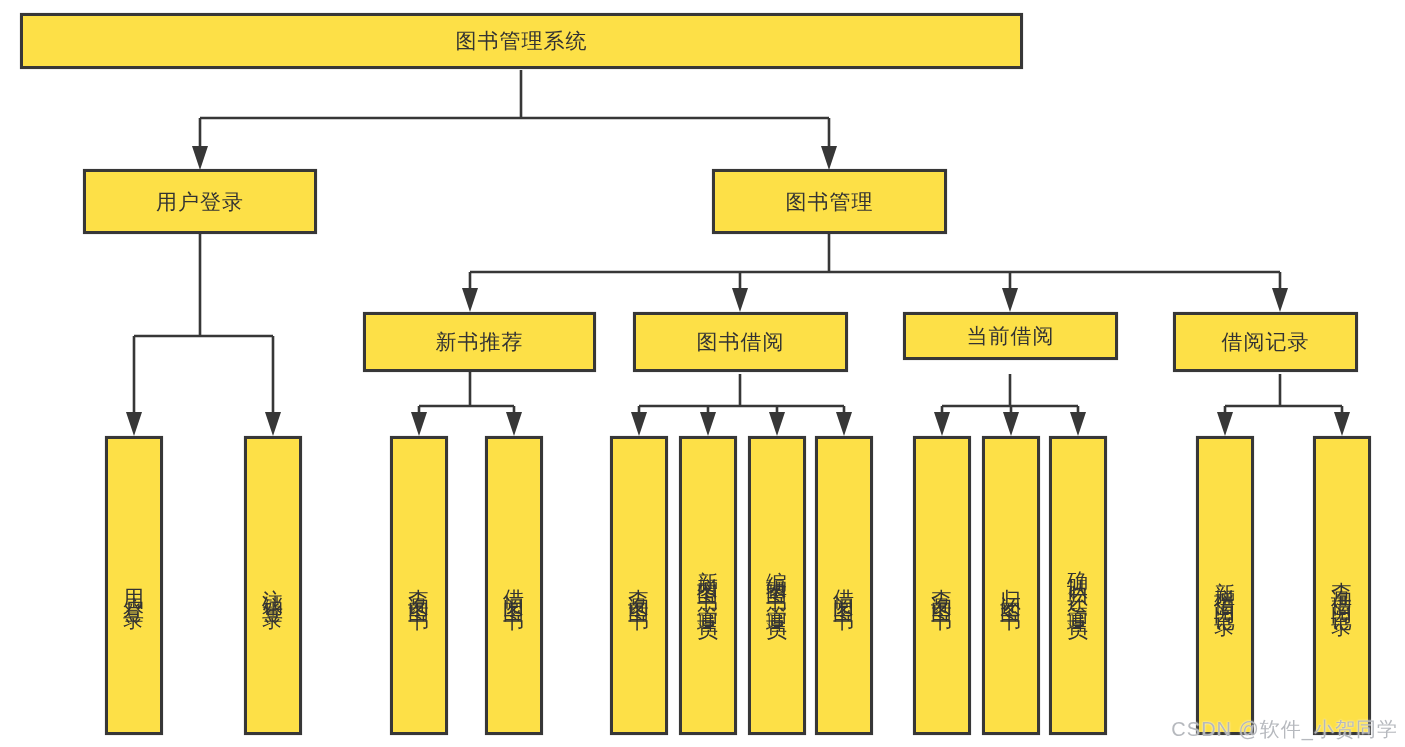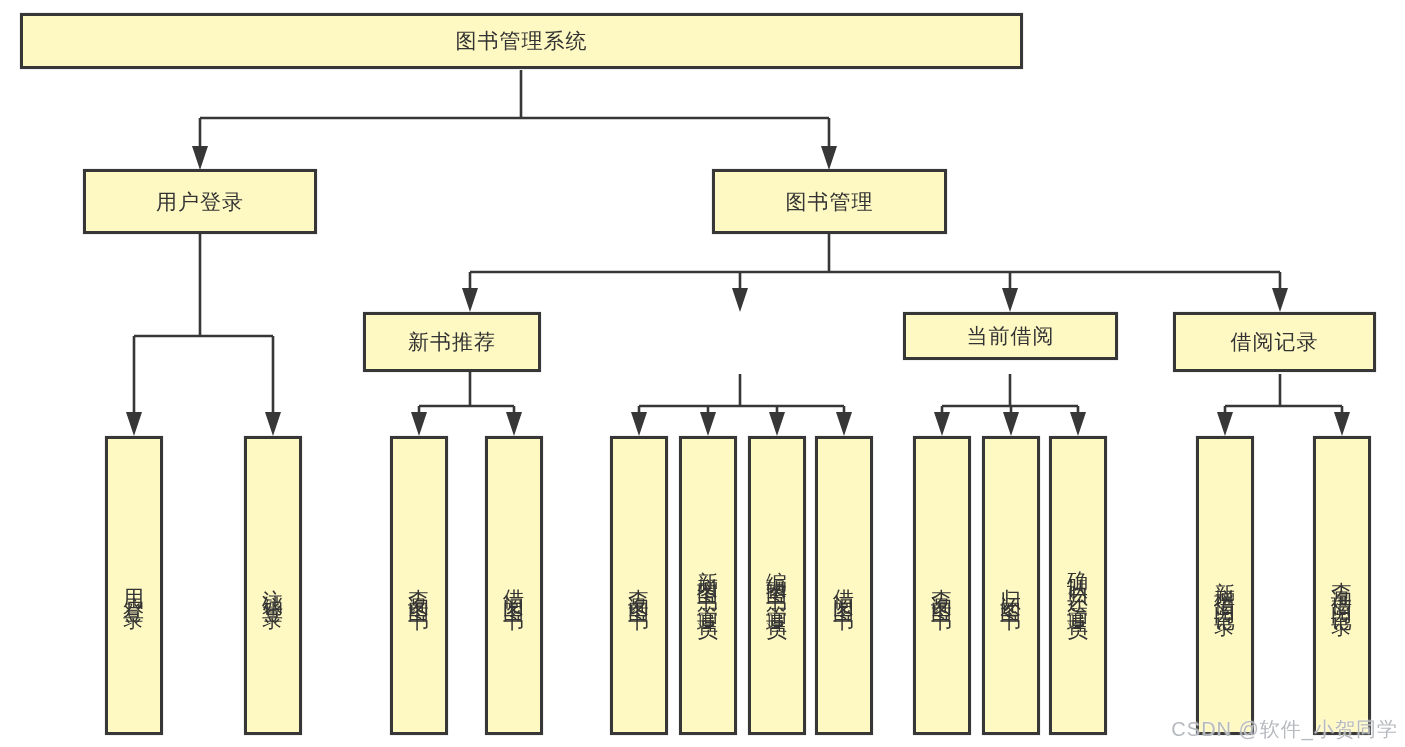--- a/index.html
+++ b/index.html
@@ -12,21 +12,21 @@
     overflow: hidden;
   }
   svg.connectors {
     position: absolute;
     left: 0; top: 0;
     width: 1405px; height: 747px;
   }
   .box {
     position: absolute;
     box-sizing: border-box;
-    background: #fef9c3;
+    background: #fde047;
     border: 3px solid #373737;
     display: flex;
     align-items: center;
     justify-content: center;
     color: #333333;
     font-size: 21px;
     letter-spacing: 1px;
     box-shadow: 0 0 1px rgba(0,0,0,0.35);
   }
   .leaf { width: 58px; top: 436px; height: 299px; }
@@ -92,27 +92,30 @@
     <span>图书管理系统</span>
   </div>
 
   <div class="box" style="left:83px; top:169px; width:234px; height:65px;">
     <span>用户登录</span>
   </div>
   <div class="box" style="left:712px; top:169px; width:235px; height:65px;">
     <span>图书管理</span>
   </div>
 
-  <div class="box" style="left:363px; top:312px; width:178px; height:60px;">
+  <div class="box" style="left:363px; top:312px; width:233px; height:60px;">
     <span>新书推荐</span>
+  </div>
+  <div class="box" style="left:633px; top:312px; width:215px; height:60px;">
+    <span>图书借阅</span>
   </div>
   <div class="box" style="left:903px; top:312px; width:215px; height:48px;">
     <span>当前借阅</span>
   </div>
-  <div class="box" style="left:1173px; top:312px; width:203px; height:60px;">
+  <div class="box" style="left:1173px; top:312px; width:185px; height:60px;">
     <span>借阅记录</span>
   </div>
 
   <div class="box leaf" style="left:105px;">
     <span class="vtext">用户登录</span>
   </div>
   <div class="box leaf" style="left:244px;">
     <span class="vtext">注销登录</span>
   </div>
 

